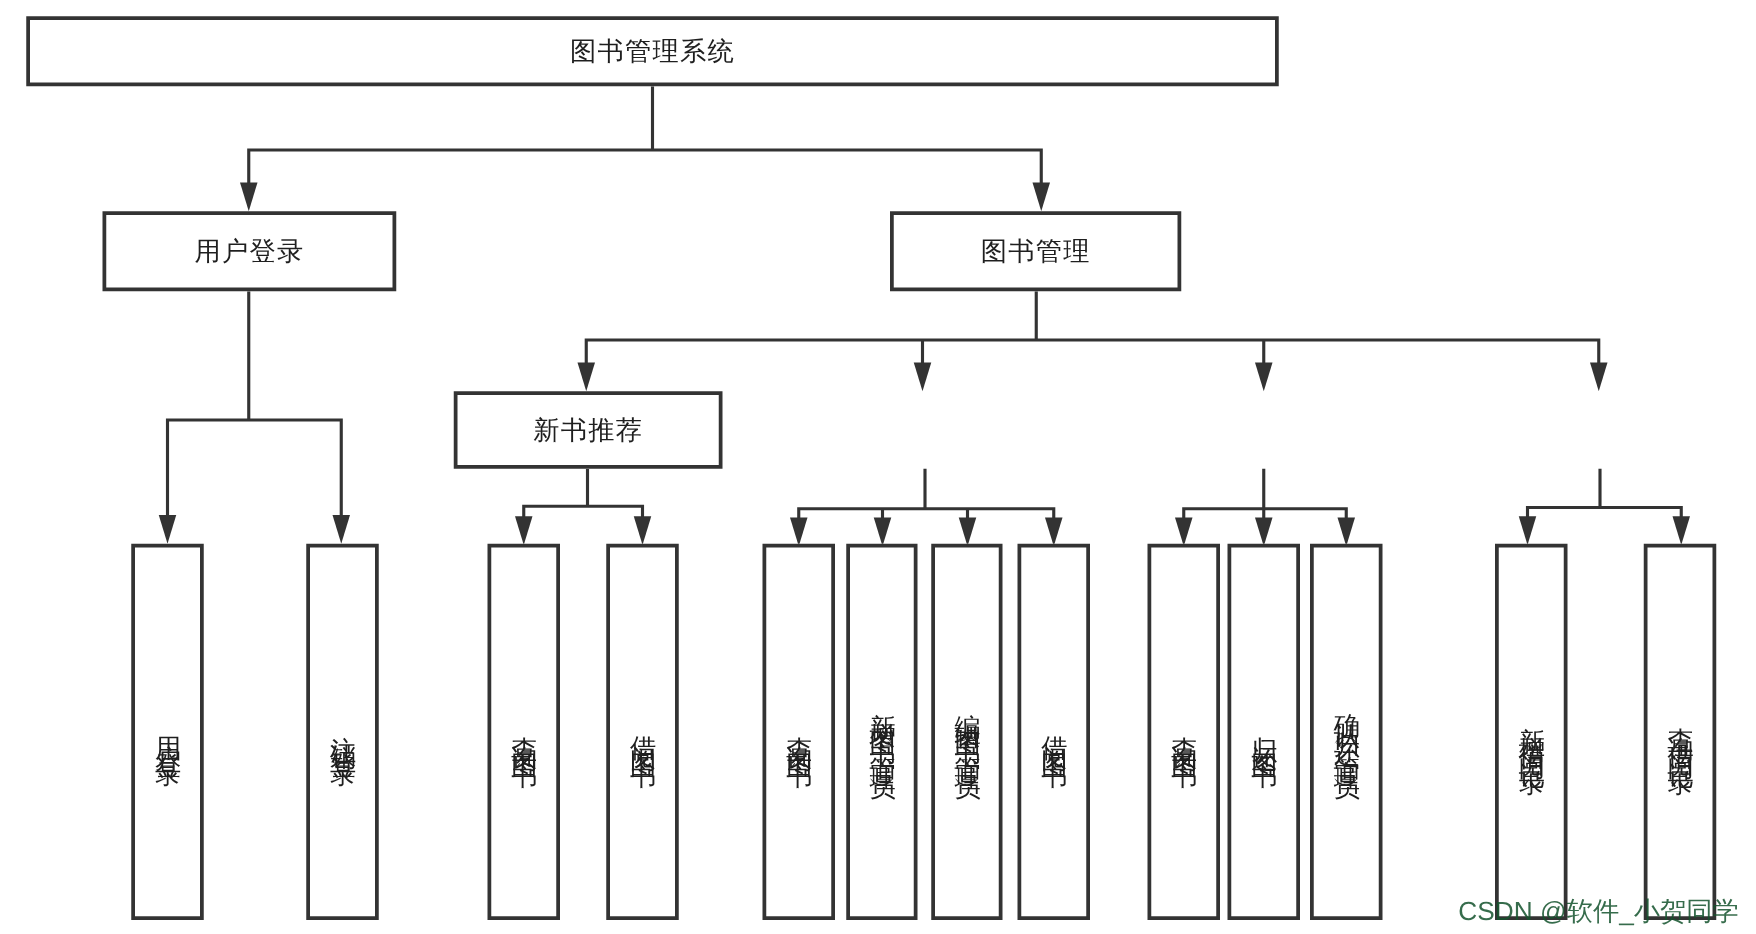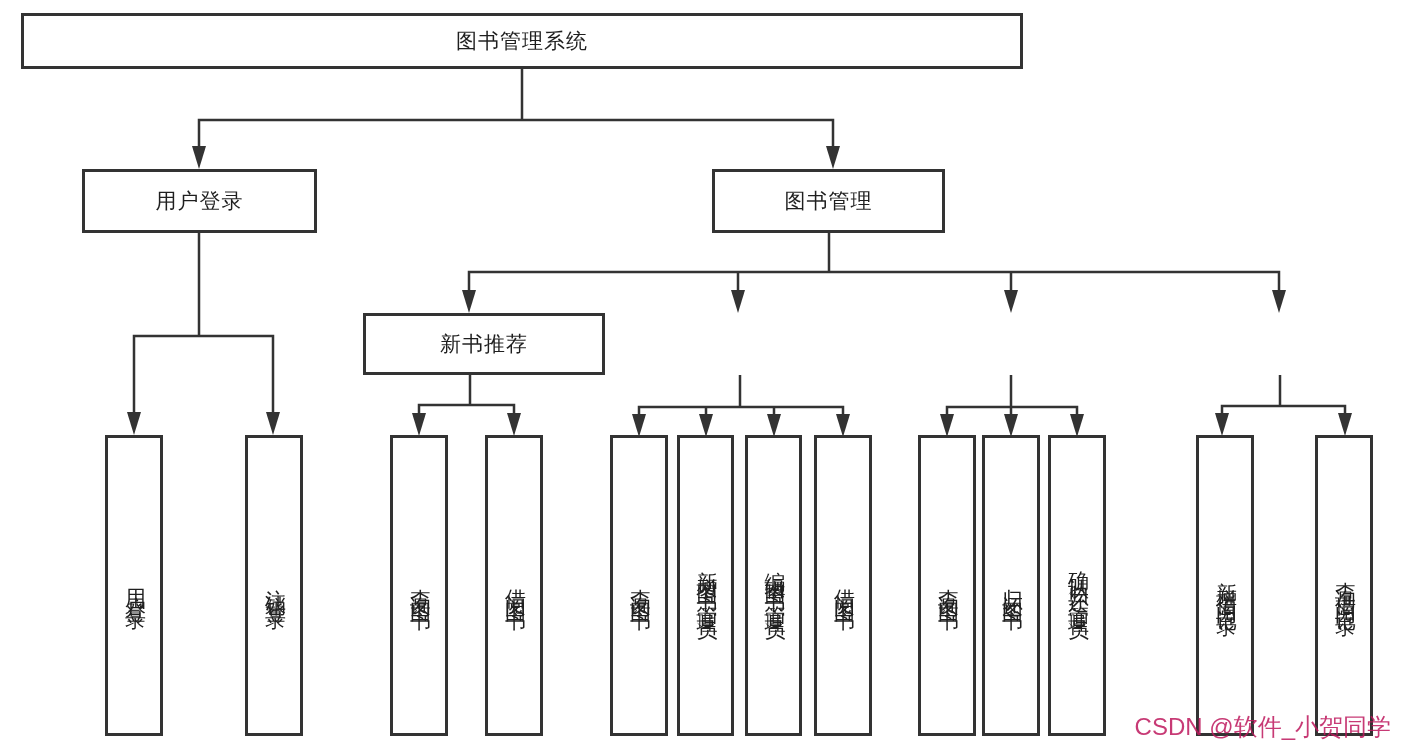--- a/index.html
+++ b/index.html
@@ -24,42 +24,41 @@
   }
   .node {
     position: absolute;
     box-sizing: border-box;
     border: 3px solid #333333;
     background: #ffffff;
     display: flex;
     align-items: center;
     justify-content: center;
     text-align: center;
-    font-family: Liberation Mono, monospace;
   }
   .node.h .lbl {
     font-size: 21px;
     letter-spacing: 1px;
     color: #1f1f1f;
     white-space: nowrap;
   }
   .node.v .lbl {
     writing-mode: vertical-rl;
     text-orientation: mixed;
     font-size: 21px;
     letter-spacing: 7px;
     line-height: 1.1;
     color: #1f1f1f;
   }
   .watermark {
     position: absolute;
     right: 14px;
     bottom: 4px;
-    font-size: 24px;
-    color: #be185d;
+    font-size: 21px;
+    color: #14532d;
     opacity: 0.85;
     white-space: nowrap;
     pointer-events: none;
   }
 </style>
 </head>
 <body>
 
 <div class="canvas">
 
@@ -109,21 +108,21 @@
     <span class="lbl">图书管理系统</span>
   </div>
 
   <div class="node h" style="left:82px;top:169px;width:235px;height:64px">
     <span class="lbl">用户登录</span>
   </div>
   <div class="node h" style="left:712px;top:169px;width:233px;height:64px">
     <span class="lbl">图书管理</span>
   </div>
 
-  <div class="node h" style="left:363px;top:313px;width:242px;height:62px">
+  <div class="node h" style="left:363px;top:313px;width:215px;height:62px">
     <span class="lbl">新书推荐</span>
   </div>
 
   <div class="node v" style="left:105px;top:435px;width:58px;height:301px">
     <span class="lbl">用户登录</span>
   </div>
   <div class="node v" style="left:245px;top:435px;width:58px;height:301px">
     <span class="lbl">注销登录</span>
   </div>
 

